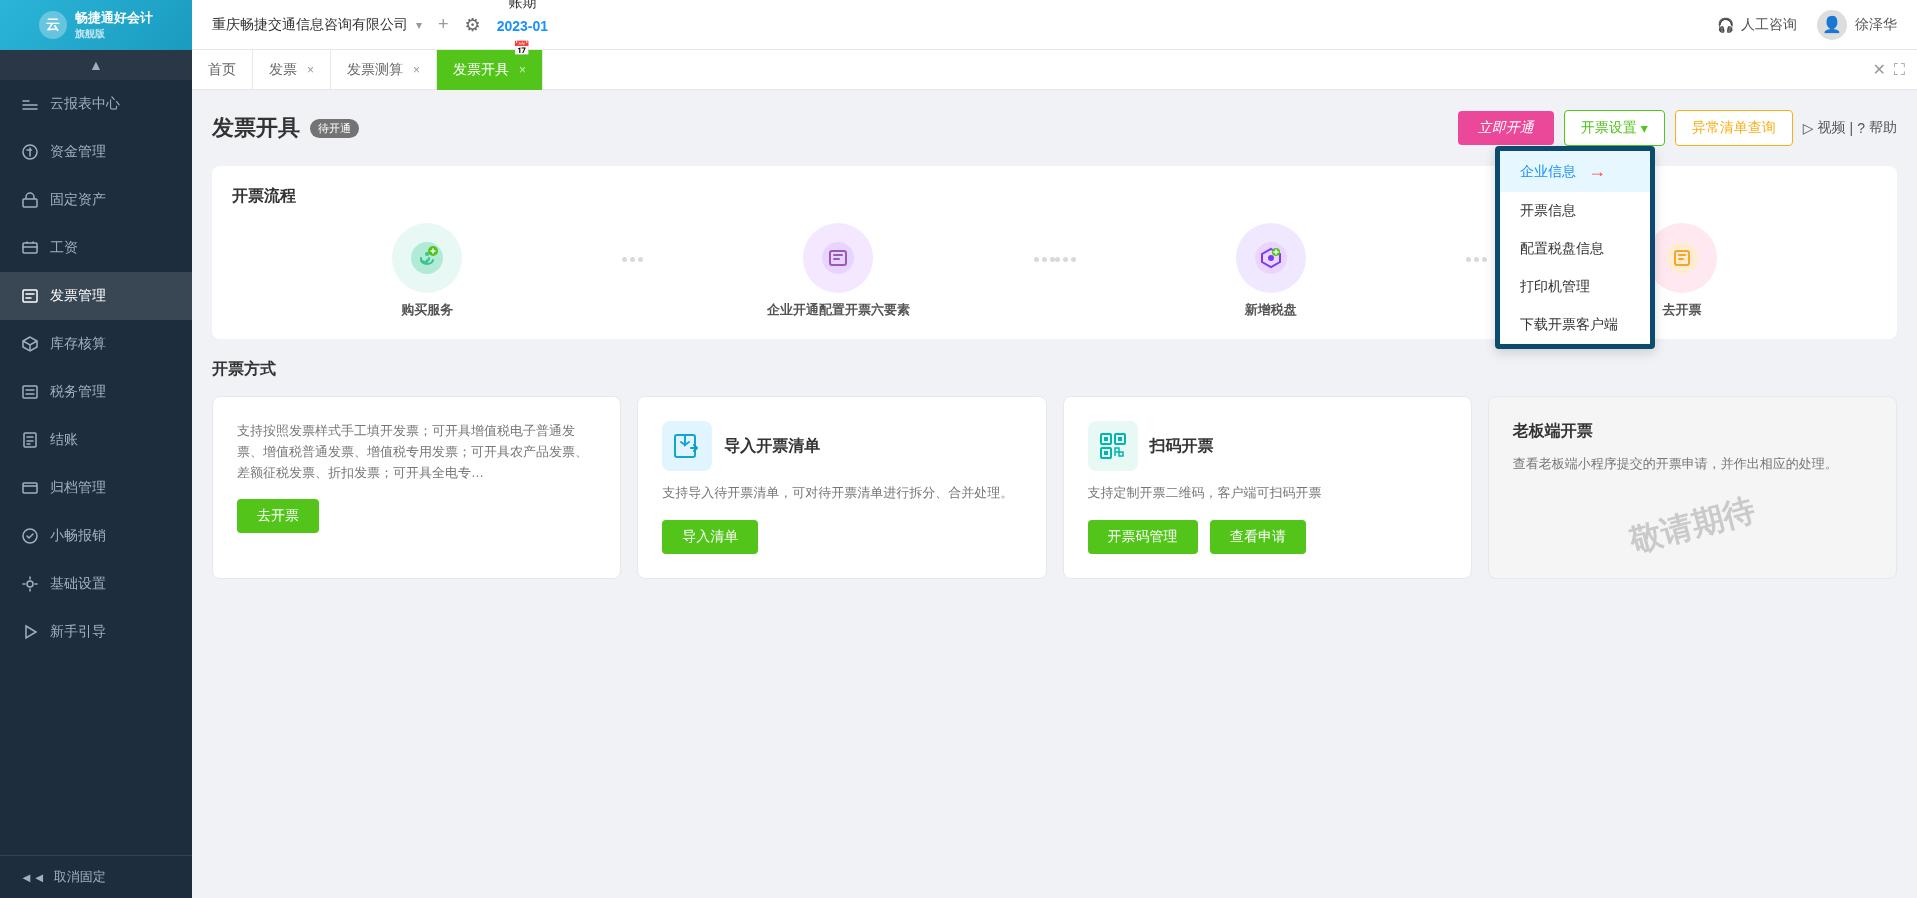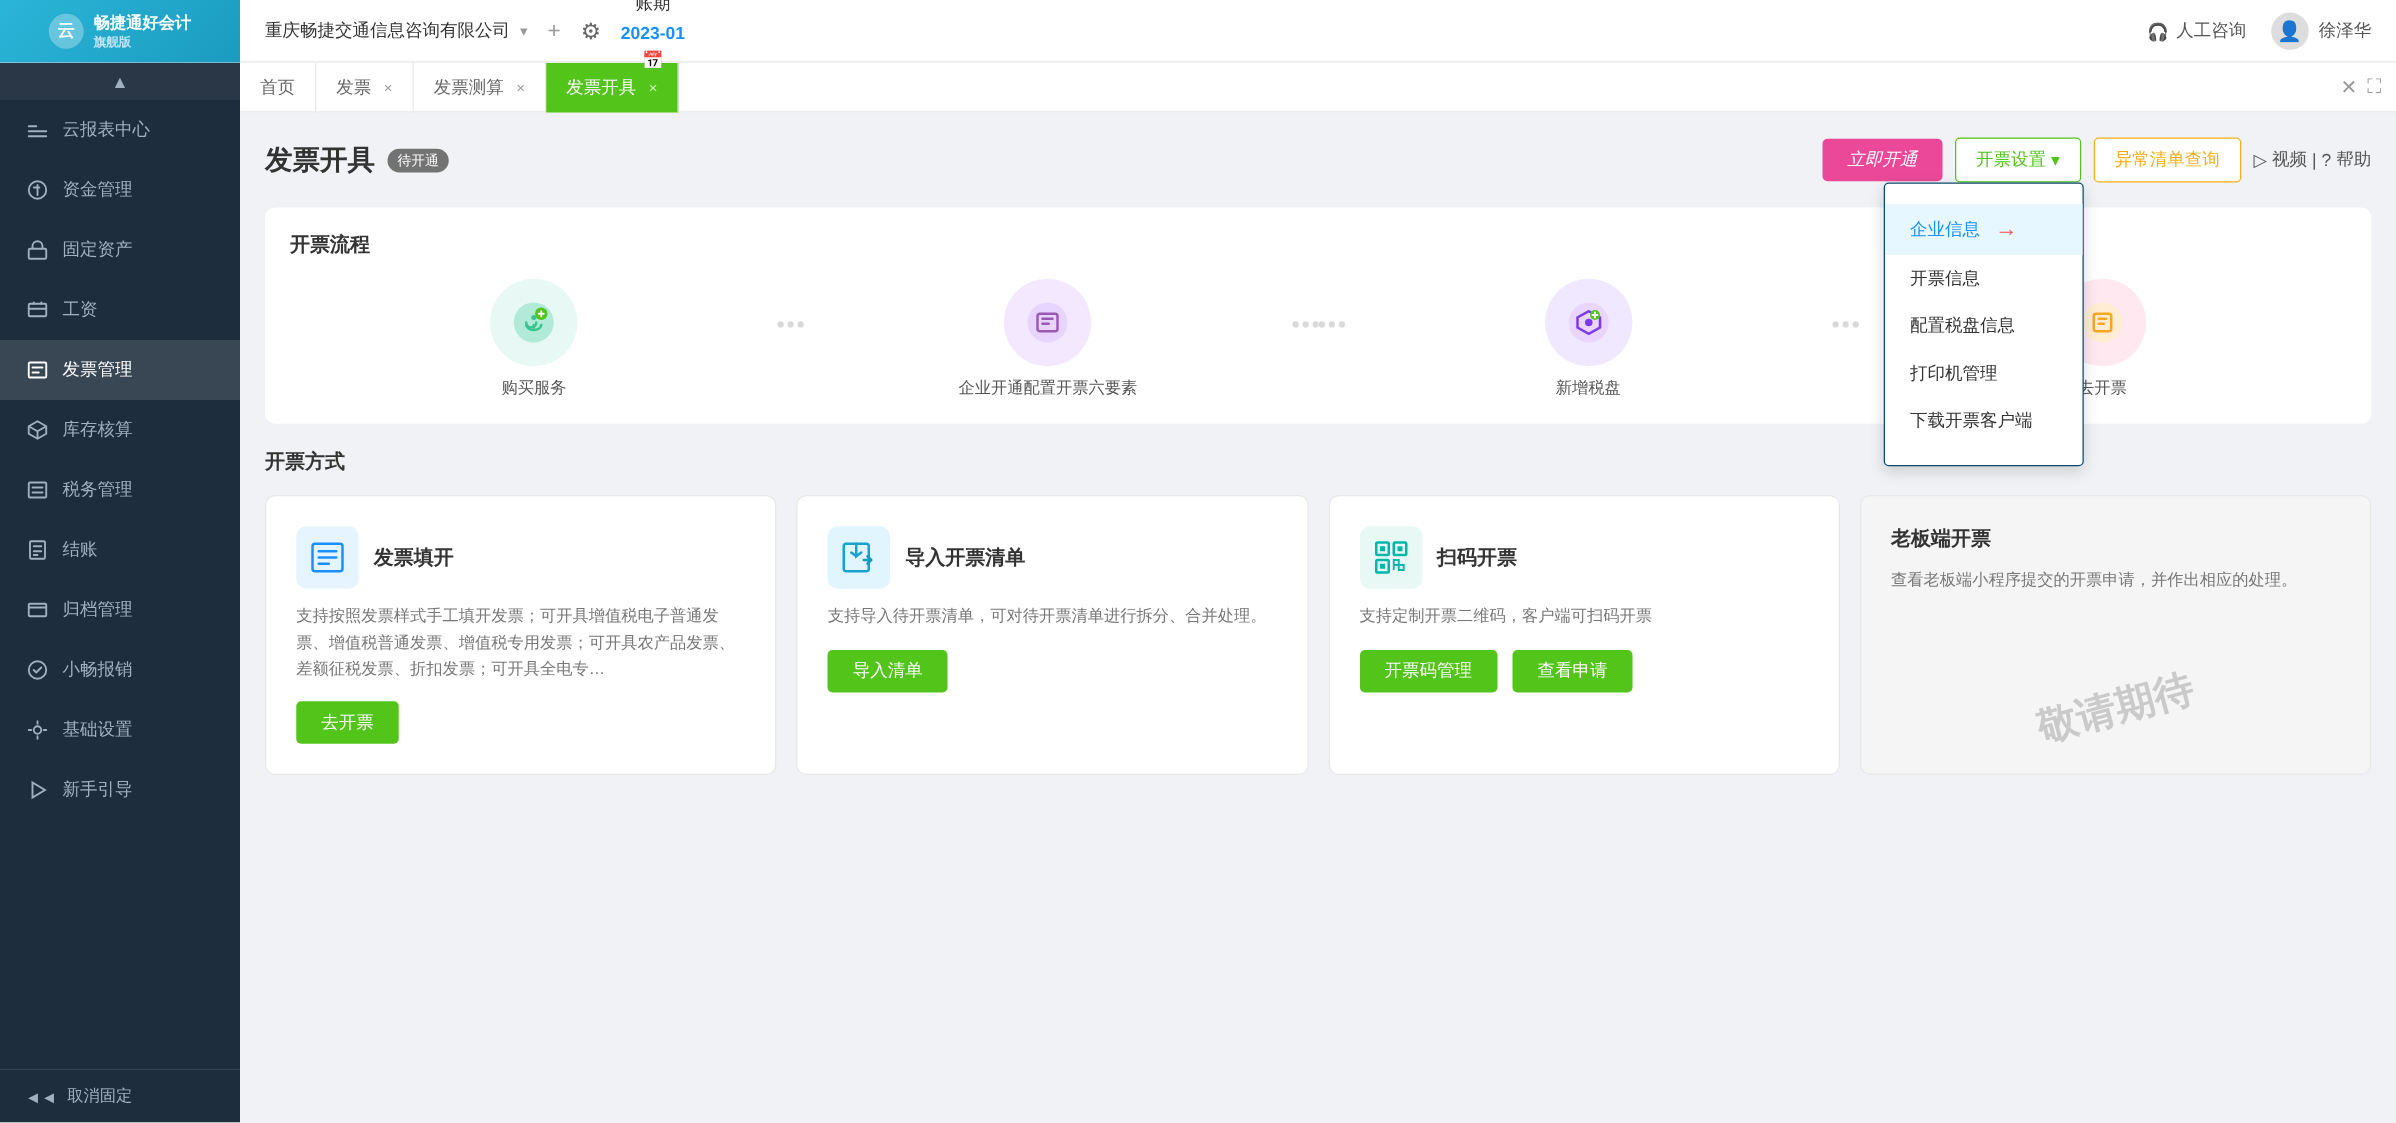--- a/index.html
+++ b/index.html
@@ -177,47 +177,47 @@
       border-radius: 4px;
       font-size: 14px;
       cursor: pointer;
     }
     .btn-text-link { color: #555; font-size: 14px; cursor: pointer; display: flex; align-items: center; gap: 4px; }
 
     
     .dropdown-menu {
       position: absolute;
       top: 100%;
-      right: 230px;
+      right: 242px;
       background: #fff;
-      border: 1px solid #0c4a6e;
+      border: 5px solid #0c4a6e;
       border-radius: 4px;
       box-shadow: 0 4px 12px rgba(0,0,0,0.15);
       min-width: 160px;
       z-index: 100;
-      padding: 16px 0;
+      padding: 0 0;
     }
     .dropdown-item {
       padding: 10px 20px;
       font-size: 14px;
       color: #333;
       cursor: pointer;
       display: flex;
       align-items: center;
       gap: 8px;
     }
     .dropdown-item.active { background: #e6f7ff; color: #1890ff; }
     .red-arrow { color: #ff4d4f; font-size: 18px; margin-left: 4px; }
 
     
     .section-title { font-size: 16px; font-weight: bold; color: #333; margin-bottom: 16px; }
 
     
     .flow-section { background: #fff; border-radius: 8px; padding: 20px; margin-bottom: 20px; }
-    .flow-steps { display: flex; gap: 0; }
+    .flow-steps { display: flex; gap: 0; font-weight: bold; }
     .flow-step { display: flex; flex-direction: column; align-items: center; gap: 8px; flex: 1; }
     .flow-step-icon {
       width: 70px;
       height: 70px;
       border-radius: 50%;
       display: flex;
       align-items: center;
       justify-content: center;
       font-size: 28px;
     }
@@ -558,29 +558,20 @@
             <span class="flow-step-label">去开票</span>
           </div>
         </div>
       </div>
 
       <div>
         <div class="methods-label">开票方式</div>
         <div class="methods-section">
 
           <div class="method-card">
-            <div class="method-header">
-              <div class="method-icon blue">
-                <svg width="32" height="32" viewBox="0 0 32 32" fill="none">
-                  <rect x="4" y="5" width="24" height="22" rx="2" stroke="#1890ff" stroke-width="2"></rect>
-                  <path d="M9 11h14M9 16h14M9 21h8" stroke="#1890ff" stroke-width="2" stroke-linecap="round"></path>
-                </svg>
-              </div>
-              <span class="method-title">发票填开</span>
-            </div>
             <div class="method-desc">支持按照发票样式手工填开发票；可开具增值税电子普通发票、增值税普通发票、增值税专用发票；可开具农产品发票、差额征税发票、折扣发票；可开具全电专…</div>
             <button class="btn-action">去开票</button>
           </div>
 
           <div class="method-card">
             <div class="method-header">
               <div class="method-icon cyan">
                 <svg width="32" height="32" viewBox="0 0 32 32" fill="none">
                   <rect x="4" y="5" width="20" height="22" rx="2" fill="#e0f5ff" stroke="#17a3d0" stroke-width="2"></rect>
                   <path d="M14 5v10l4-3" stroke="#17a3d0" stroke-width="2" stroke-linecap="round"></path>

